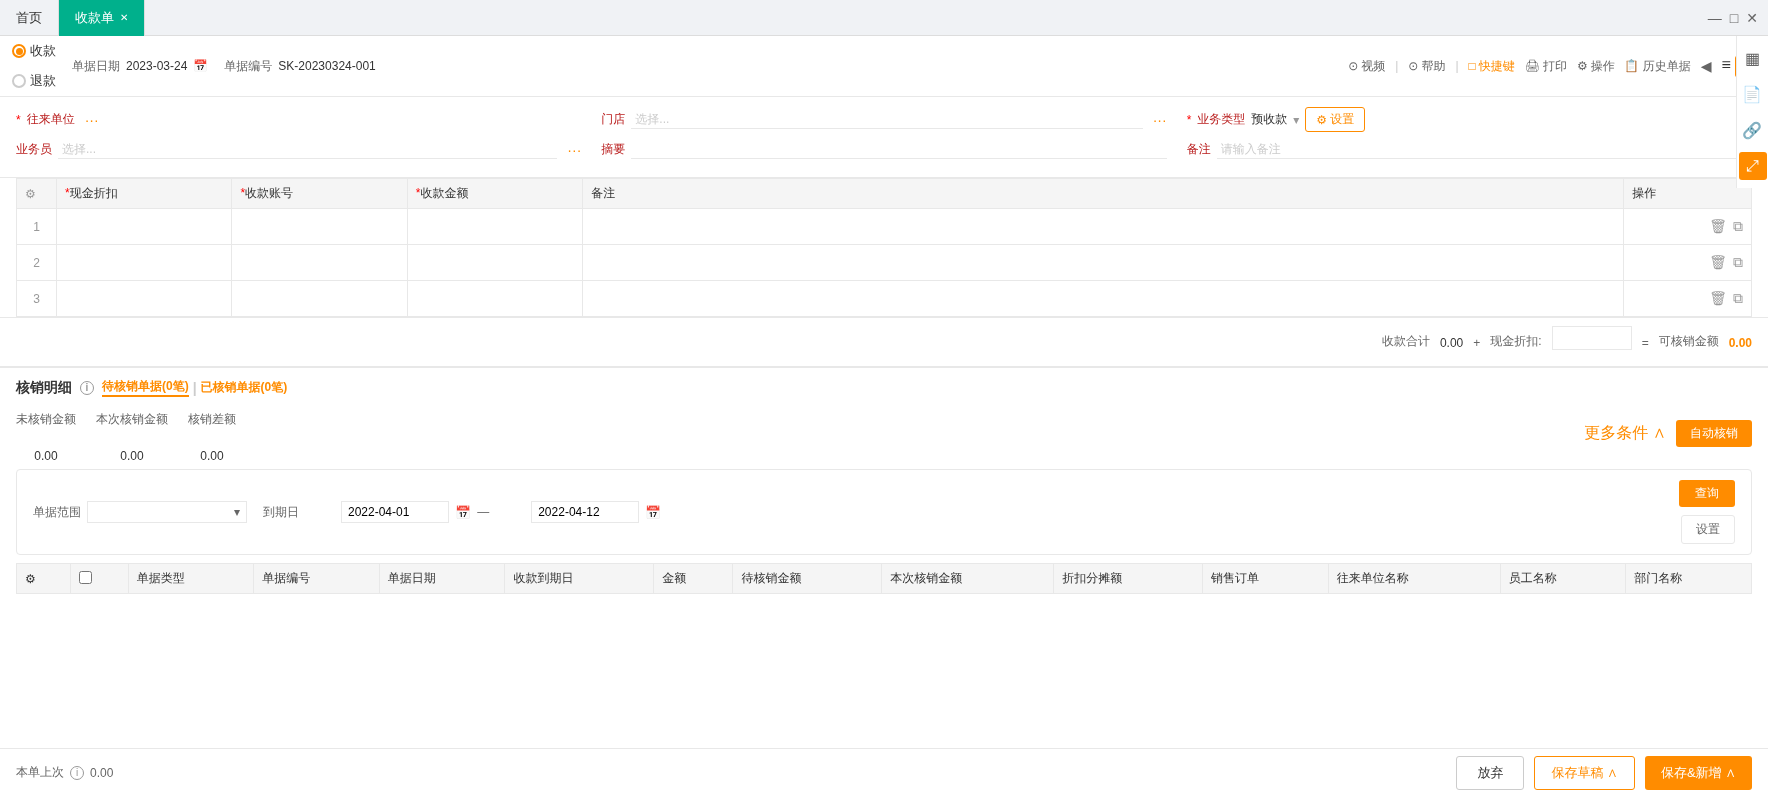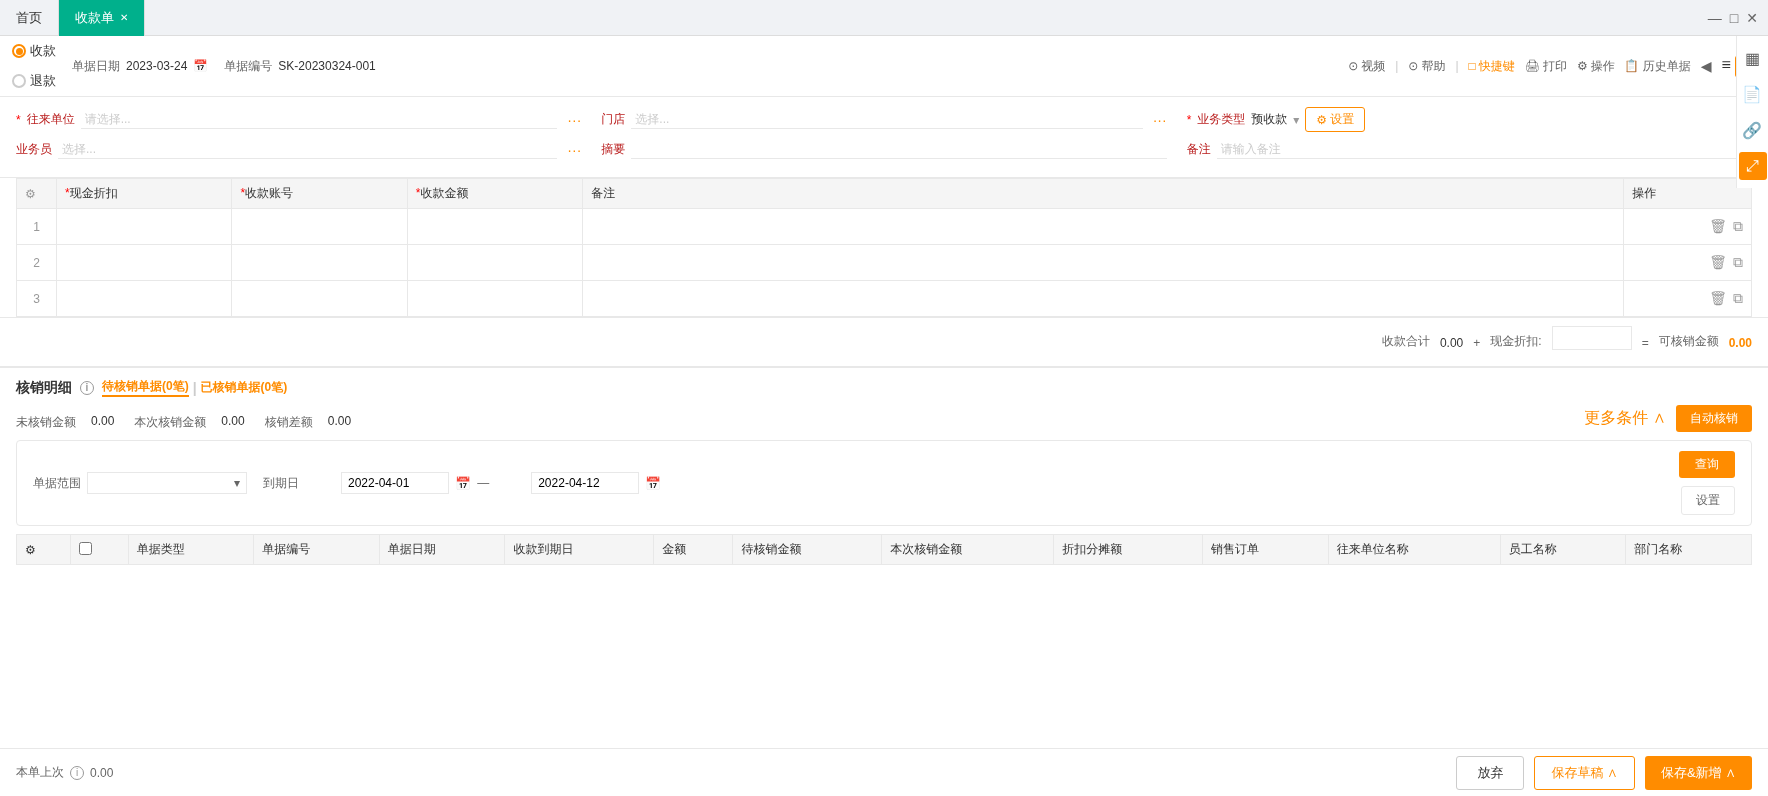--- a/index.html
+++ b/index.html
@@ -307,21 +307,21 @@
 
     
     .stats-row {
       display: flex;
       align-items: center;
       gap: 20px;
       padding: 6px 0;
       font-size: 12px;
       color: #666;
     }
-    .stats-row .stat-item { display: flex; align-items: flex-start; gap: 15px; }
+    .stats-row .stat-item { display: flex; align-items: center; gap: 21px; flex-direction: column; }
     .stats-row .stat-value { color: #333; }
 
     
     .filter-row {
       display: flex;
       align-items: center;
       justify-content: flex-end;
       gap: 10px;
       margin-bottom: 8px;
     }
@@ -565,21 +565,20 @@
         <span class="view-icon active">▦</span>
       </div>
     </div>
   </div>
 
   <div class="form-section">
     <div class="form-row">
       <div class="form-field" style="flex: 2;">
         <span class="req">*</span>
         <label>往来单位</label>
-        <input type="text" class="form-input" placeholder="请选择..." style="">
         <span class="more-btn">···</span>
       </div>
       <div class="form-field" style="flex: 2; margin-left: 20px;">
         <label>门店</label>
         <input type="text" class="form-input" placeholder="选择..." style="">
         <span class="more-btn">···</span>
       </div>
       <div class="form-field business-type" style="flex: 2; margin-left: 20px;">
         <span class="req">*</span>
         <label>业务类型</label>

